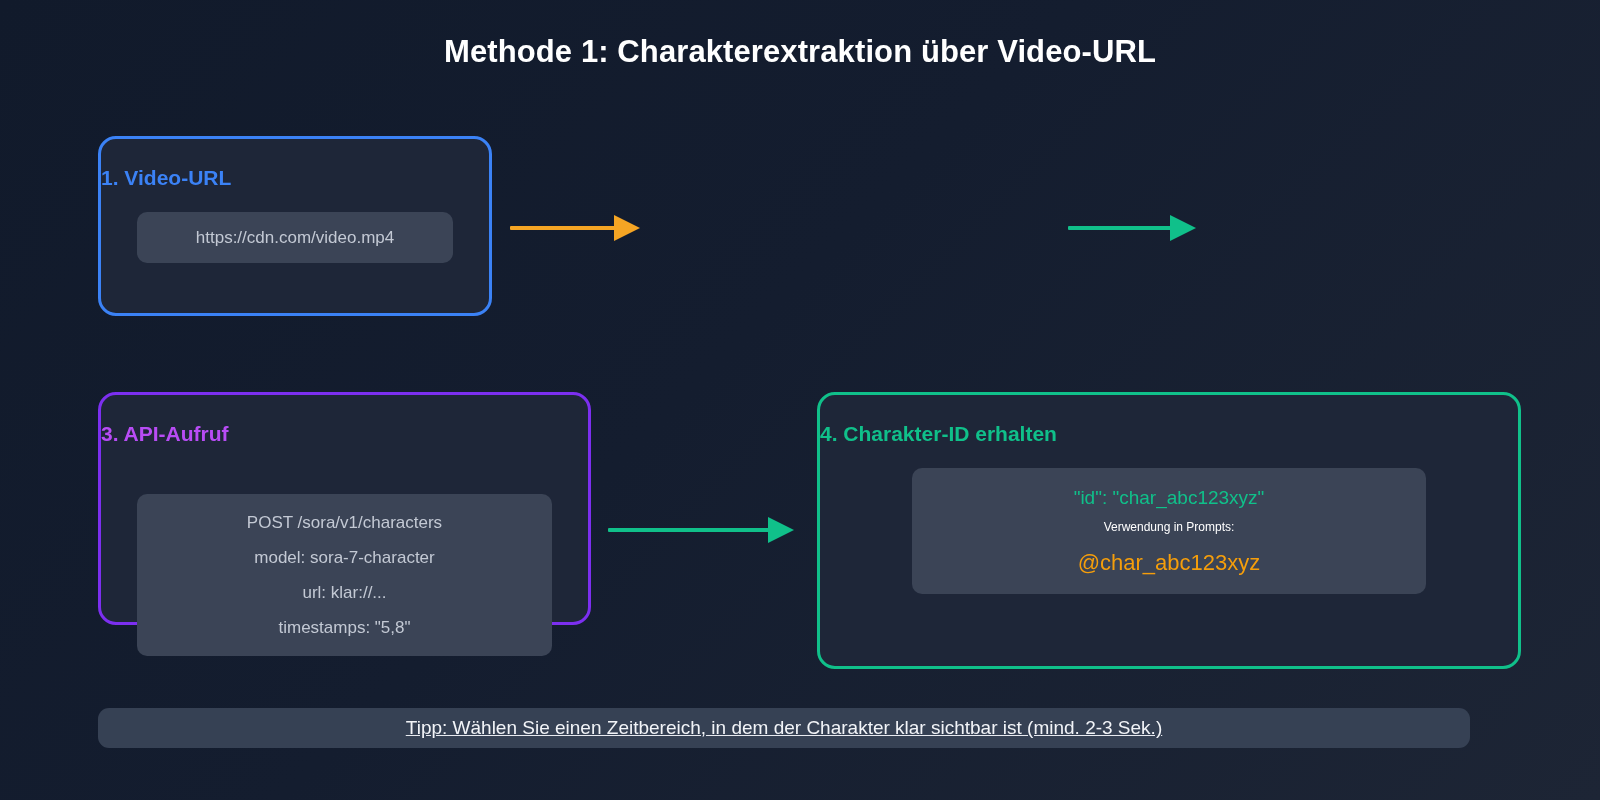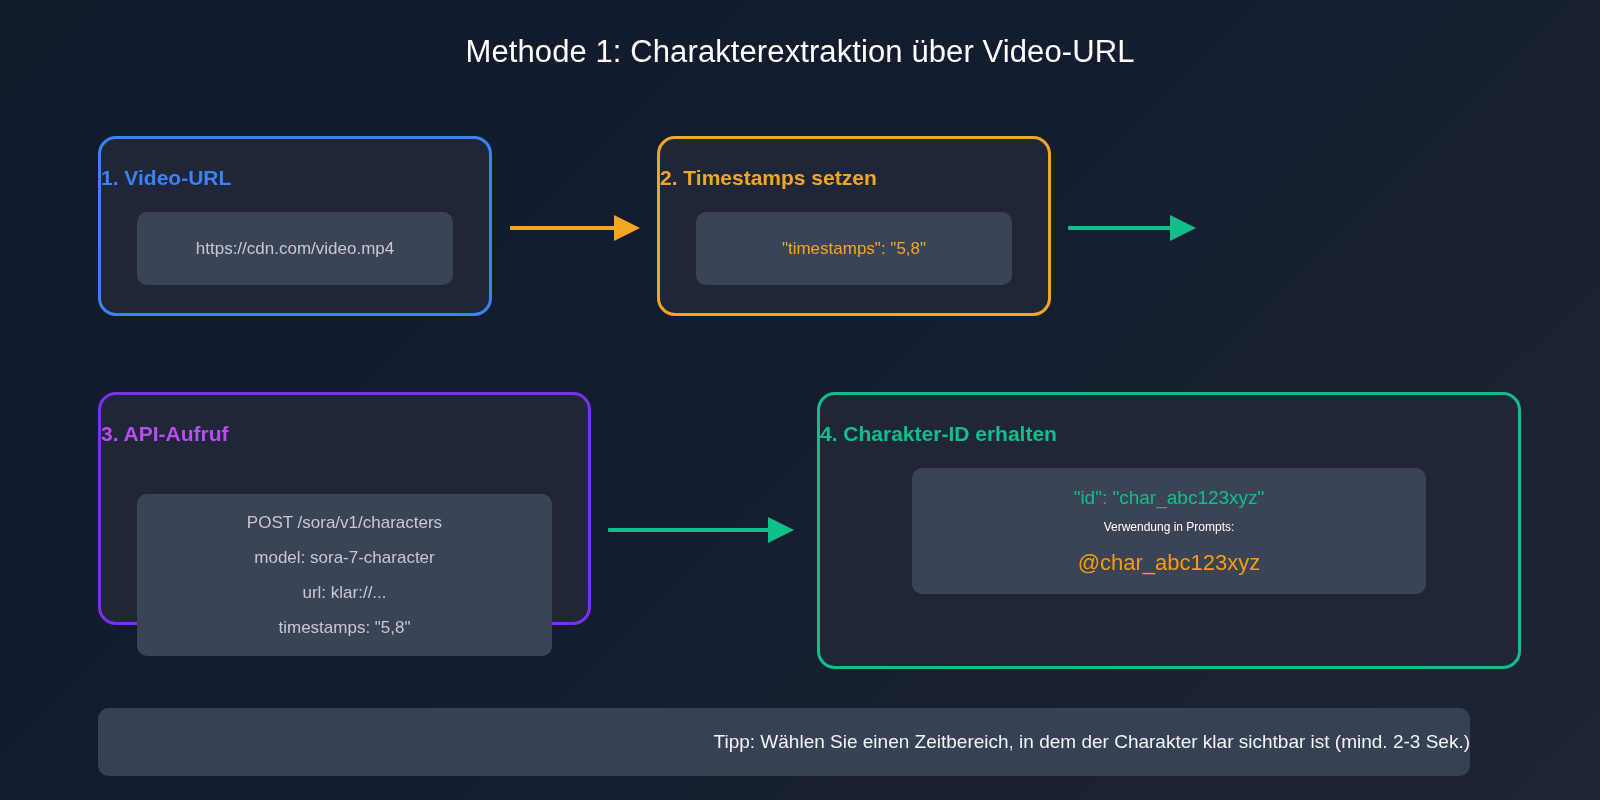--- a/index.html
+++ b/index.html
@@ -24,21 +24,21 @@
   }
 
   
   .page-title {
     position: absolute;
     top: 34px;
     left: 0;
     width: 1600px;
     text-align: center;
     font-size: 31px;
-    font-weight: normal;
+    font-weight: bold;
     letter-spacing: 0.1px;
     color: #ffffff;
   }
 
   
   .card {
     position: absolute;
     background: #1e2638;
     border-radius: 18px;
     border: 3px solid #3b82f6;
@@ -47,21 +47,21 @@
   .card-title {
     font-size: 21px;
     font-weight: bold;
     margin-top: 27px;
   }
 
   .code-box {
     background: #3b4456;
     border-radius: 10px;
     margin: 22px auto 0 auto;
-    padding: 28px 14px;
+    padding: 17px 14px;
     text-align: center;
   }
 
   .code-line {
     font-size: 17px;
     line-height: 1.0;
     color: #c3c9d4;
     white-space: nowrap;
   }
 
@@ -136,52 +136,47 @@
   #arrow-2 .head  { border-left: 26px solid #10c08a; }
 
   #arrow-3 { left: 608px; top: 516px; width: 186px; height: 28px; }
   #arrow-3 .shaft { width: 163px; background: #10c08a; }
   #arrow-3 .head  { border-left: 26px solid #10c08a; }
 
   
   #tip-bar {
     position: absolute;
     left: 98px; top: 708px;
-    width: 1372px; height: 68px;
+    width: 1372px; height: 40px;
     background: #364154;
     border-radius: 11px;
     display: flex;
     align-items: center;
-    justify-content: flex-end;
+    justify-content: center;
+    text-decoration: underline;
   }
   #tip-bar .tip-text {
     font-size: 19px;
     color: #f2f4f8;
   }
 </style>
 </head>
 <body>
 
 <div id="canvas">
 
   <div class="page-title">Methode 1: Charakterextraktion über Video-URL</div>
 
   <div class="card" id="card-1">
     <div class="card-title">1. Video-URL</div>
     <div class="code-box">
       <div class="code-line">https://cdn.com/video.mp4</div>
     </div>
   </div>
 
-  <div class="card" id="card-2">
-    <div class="card-title">2. Timestamps setzen</div>
-    <div class="code-box">
-      <div class="code-line">"timestamps": "5,8"</div>
-    </div>
-  </div>
 
   <div class="card" id="card-3">
     <div class="card-title">3. API-Aufruf</div>
     <div class="code-box">
       <div class="code-line">POST /sora/v1/characters</div>
       <div class="code-line">model: sora-7-character</div>
       <div class="code-line">url: klar://...</div>
       <div class="code-line">timestamps: "5,8"</div>
     </div>
   </div>

